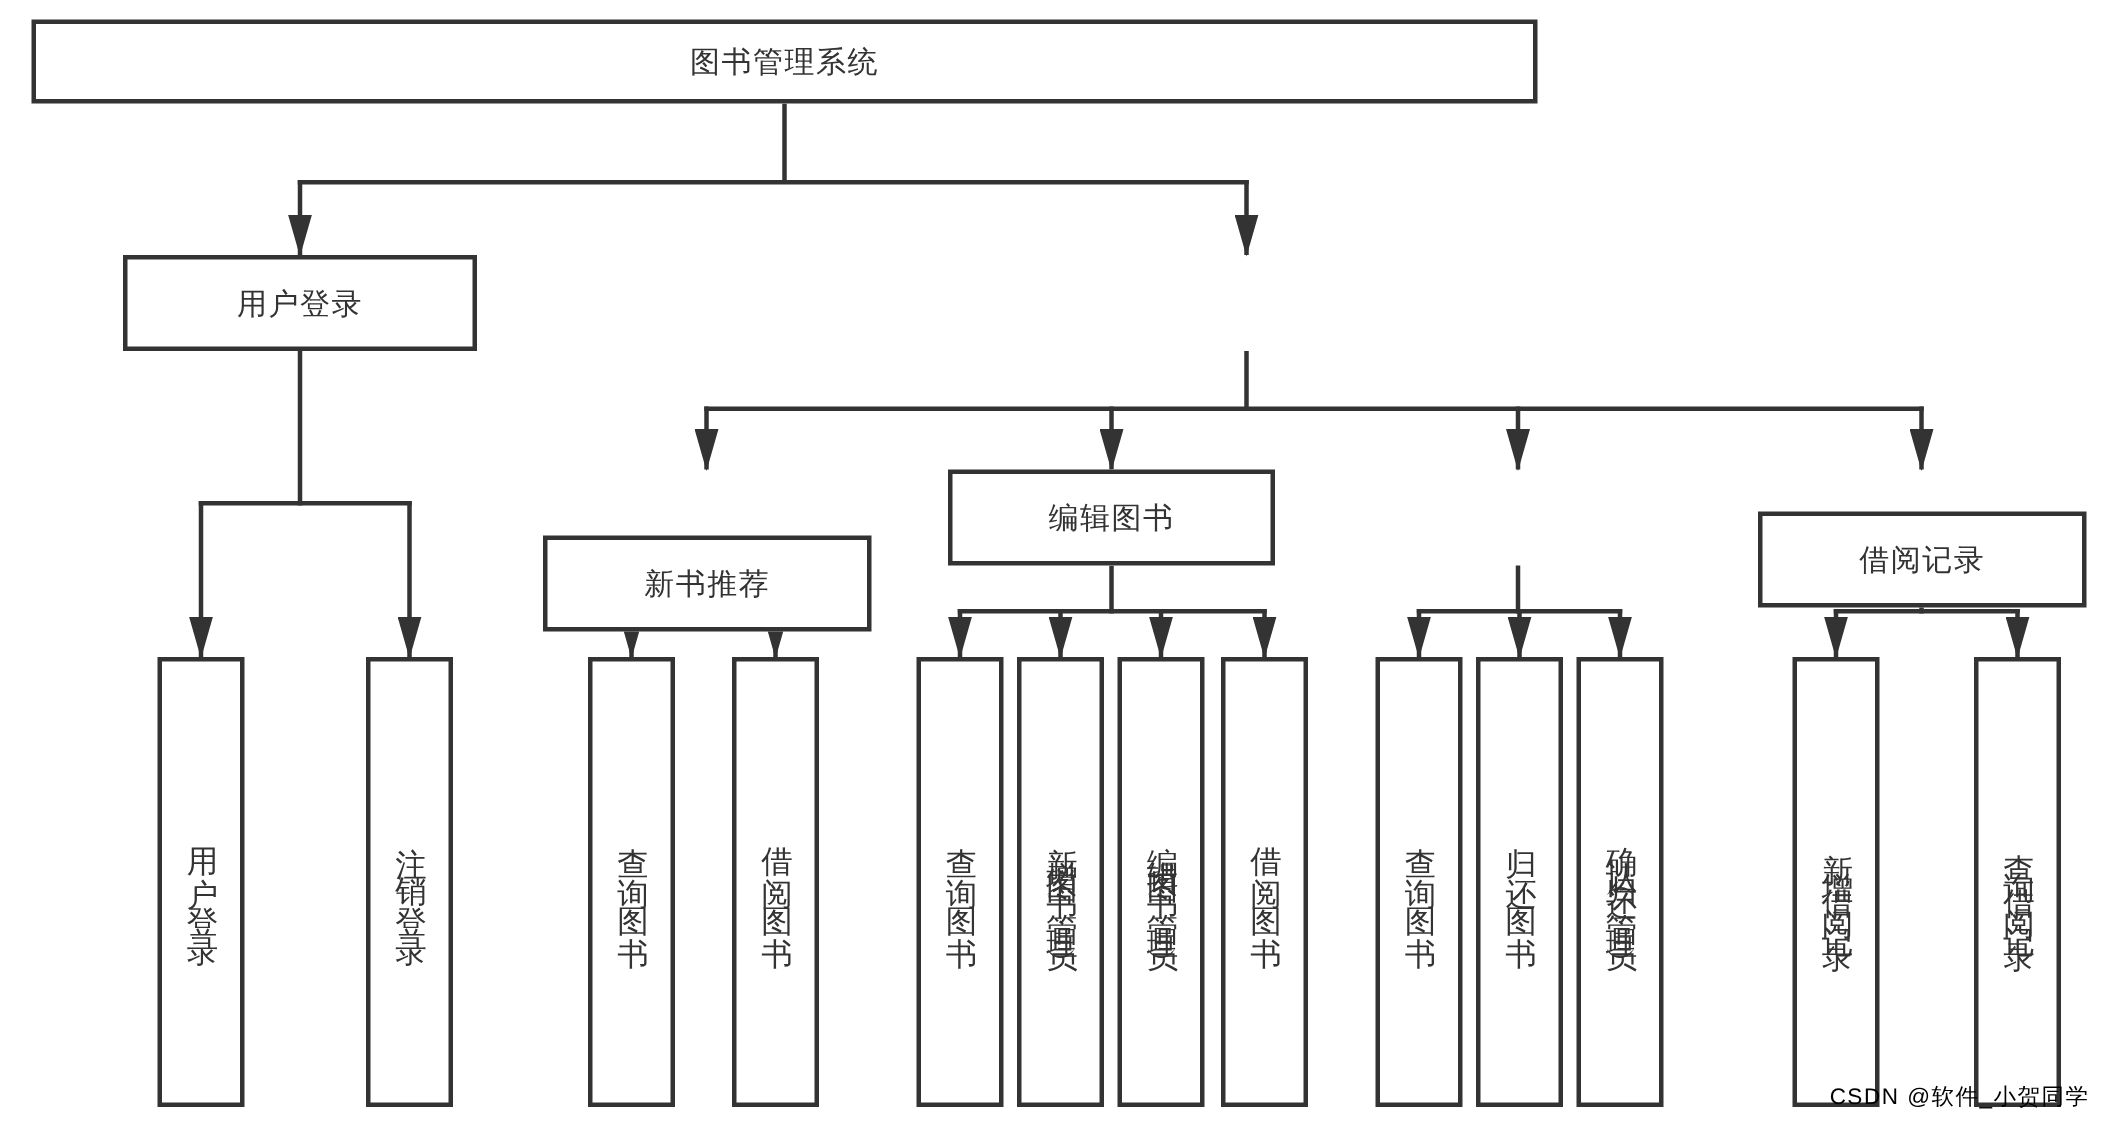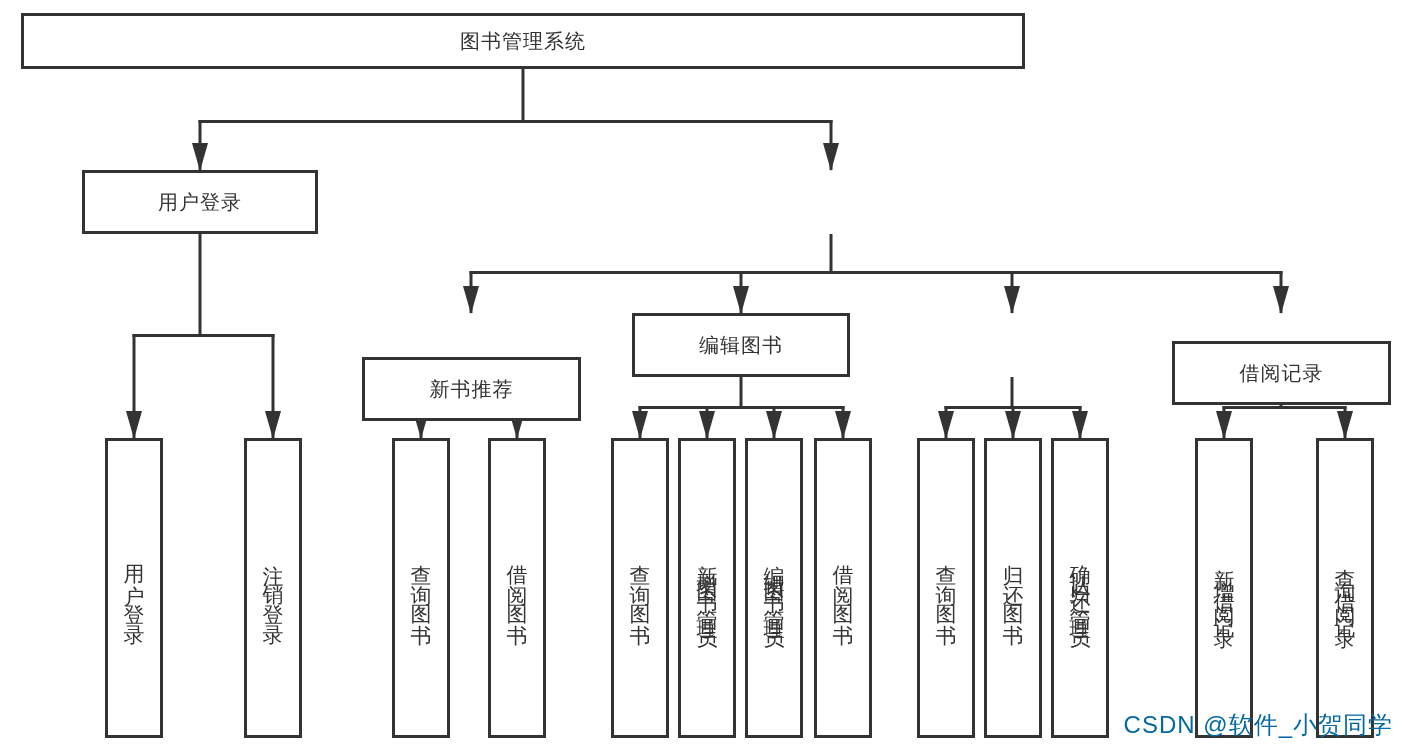--- a/index.html
+++ b/index.html
@@ -30,22 +30,22 @@
     text-orientation:mixed;
     white-space:nowrap;
     font-size:21px;
   }
   .ls-4{letter-spacing:20px;}
   .ls-6{letter-spacing:12px;}
   .ls-9{letter-spacing:9px;}
   #watermark{
     position:absolute;
     right:12px;bottom:6px;
-    font-size:24px;
-    color:#0369a1;
+    font-size:15px;
+    color:#000000;
     letter-spacing:1px;
     white-space:nowrap;
   }
 </style>
 </head>
 <body>
 
 <div id="stage">
 
   <svg id="connectors" width="1405" height="747" viewBox="0 0 1405 747">

